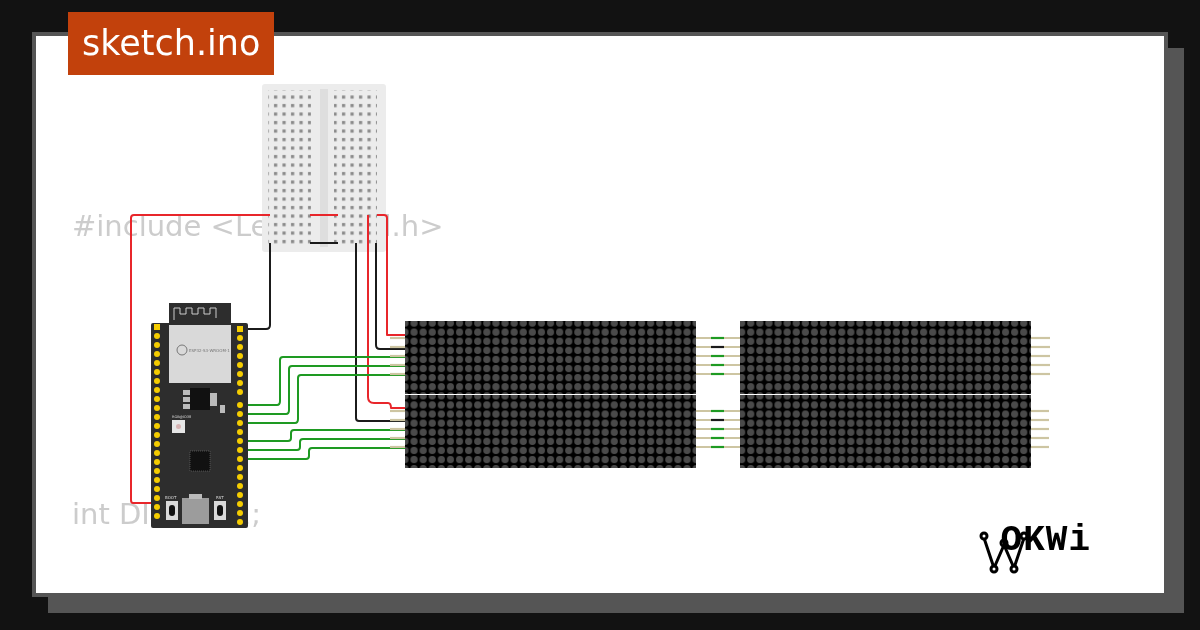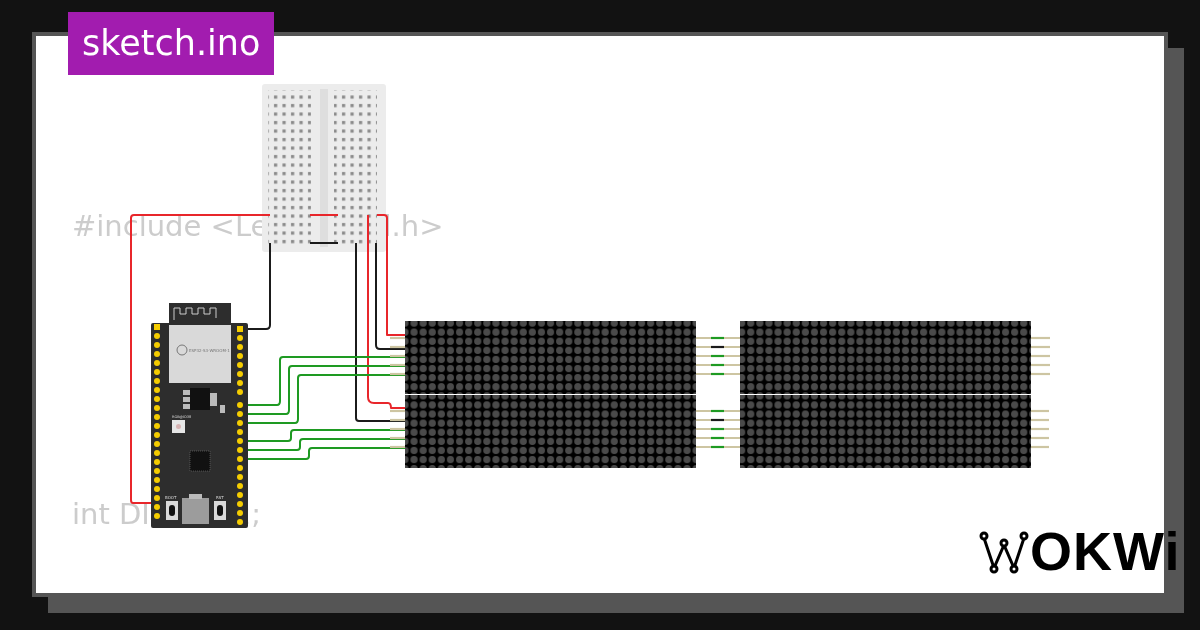--- a/index.html
+++ b/index.html
@@ -1,23 +1,23 @@
 <!DOCTYPE html>
 <html><head>
 <meta charset="utf-8">
 <style>
   html, body { margin:0; padding:0; }
   body { width:1200px; height:630px; background:#121212; position:relative; overflow:hidden; font-family:"DejaVu Sans", sans-serif; }
   .shadow { position:absolute; left:48px; top:48px; width:1136px; height:565px; background:#555555; }
   .card { position:absolute; left:32px; top:32px; width:1128px; height:557px; background:#ffffff; border:4px solid #555555; overflow:hidden; }
   .code { position:absolute; left:36px; top:70px; margin:0; font-family:"DejaVu Sans", sans-serif; font-size:29px; line-height:48px; color:#cccccc; white-space:pre; }
   .code div { height:48px; }
-  .tab { position:absolute; left:68px; top:12px; height:63px; padding:0 14px; background:#a21caf; color:#ffffff; font-family:"DejaVu Sans", sans-serif; font-size:35px; line-height:63px; }
+  .tab { position:absolute; left:68px; top:12px; height:63px; padding:0 14px; background:#c2410c; color:#ffffff; font-family:"DejaVu Sans", sans-serif; font-size:35px; line-height:63px; }
   .circuit { position:absolute; left:0; top:0; }
-  .logo { position:absolute; left:978px; top:520px; font-family:Liberation Sans, sans-serif; font-size:54px; font-weight:bold; letter-spacing:1px; color:#000; }
+  .logo { position:absolute; left:978px; top:520px; font-family:Liberation Mono, monospace; font-size:36px; font-weight:bold; letter-spacing:1px; color:#000; }
 </style>
 </head>
 <body>
 
 <div class="shadow"></div>
 <div class="card">
   <div class="code">
     <div>#include &lt;LedControl.h&gt;</div>
     <div></div>
     <div>int DIN = 12;</div>

